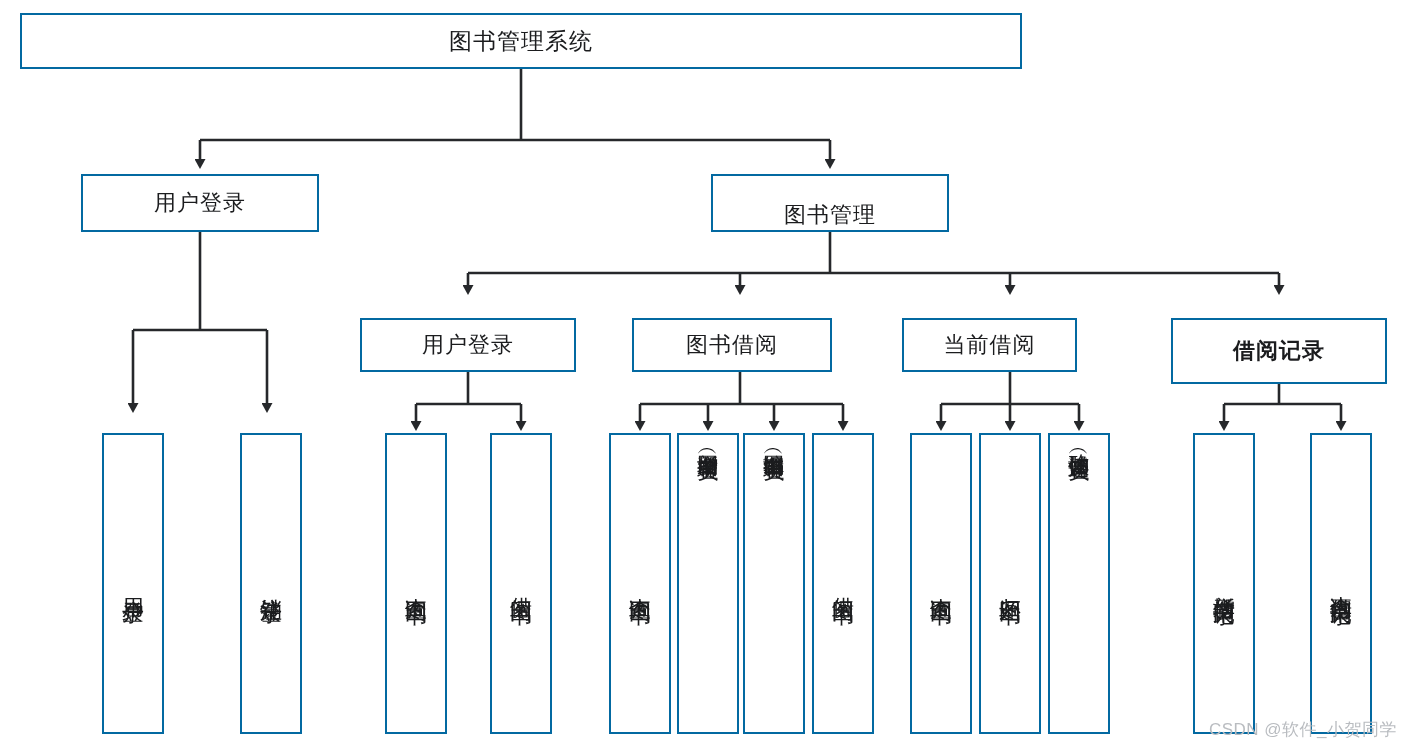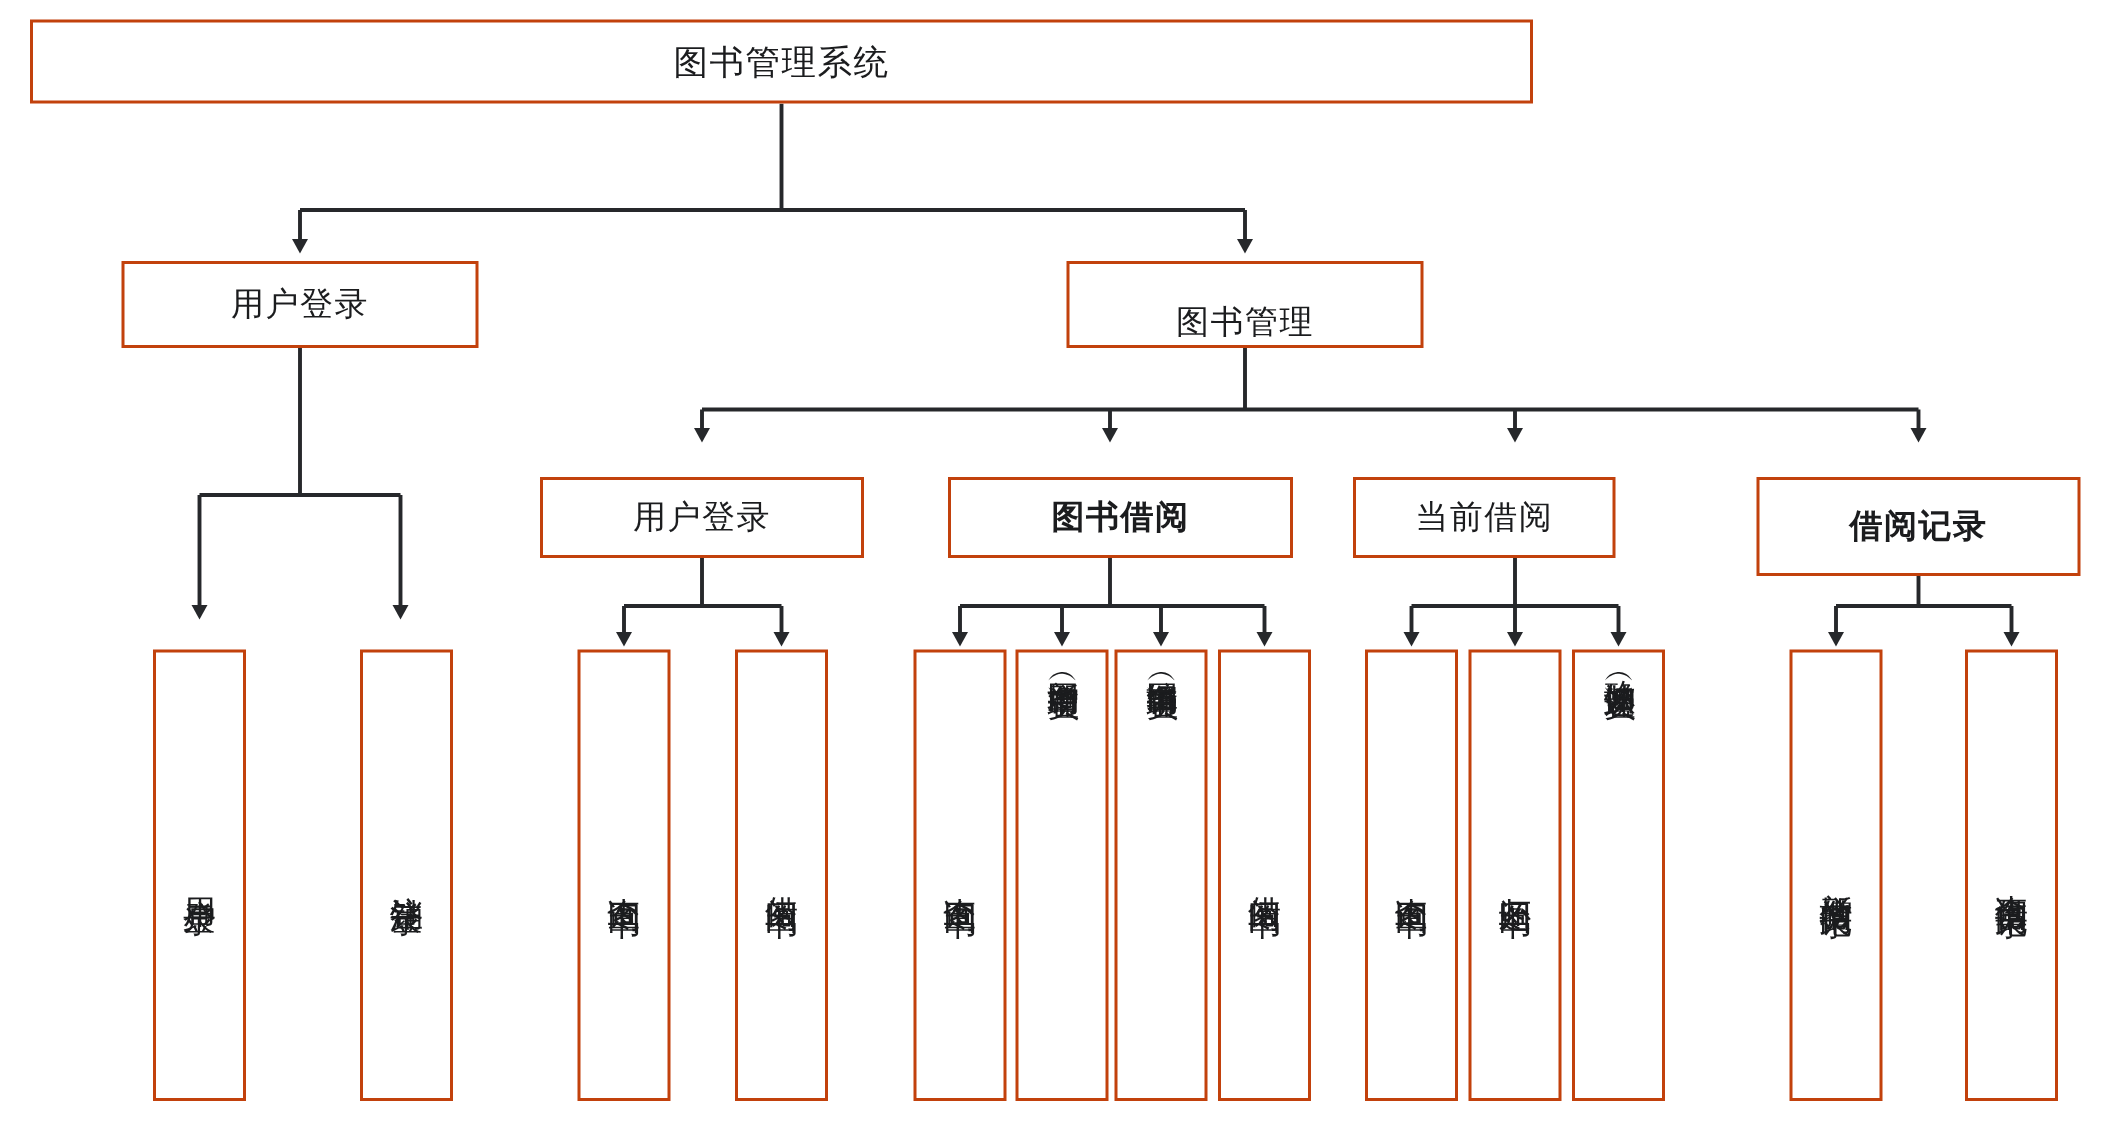--- a/index.html
+++ b/index.html
@@ -22,21 +22,21 @@
     left: 0;
     top: 0;
     width: 1405px;
     height: 747px;
     pointer-events: none;
   }
   .node {
     position: absolute;
     box-sizing: border-box;
     background: #ffffff;
-    border: 2px solid #c2410c;
+    border: 2px solid #0369a1;
     display: flex;
     align-items: center;
     justify-content: center;
     color: #1b1c1e;
     z-index: 2;
   }
   .node.horiz {
     font-size: 22px;
     letter-spacing: 1px;
   }
@@ -149,21 +149,21 @@
   <div class="node horiz" style="left:81px; top:174px; width:238px; height:58px;">
     <span>用户登录</span>
   </div>
   <div class="node horiz" style="left:711px; top:174px; width:238px; height:58px;align-items:flex-end;">
     <span>图书管理</span>
   </div>
 
   <div class="node horiz" style="left:360px; top:318px; width:216px; height:54px;">
     <span>用户登录</span>
   </div>
-  <div class="node horiz" style="left:632px; top:318px; width:230px; height:54px;font-weight:bold;">
+  <div class="node horiz" style="left:632px; top:318px; width:200px; height:54px;">
     <span>图书借阅</span>
   </div>
   <div class="node horiz" style="left:902px; top:318px; width:175px; height:54px;">
     <span>当前借阅</span>
   </div>
   <div class="node horiz" style="left:1171px; top:318px; width:216px; height:66px;font-weight:bold;">
     <span>借阅记录</span>
   </div>
 
   <div class="node leaf" style="left:102px; top:433px; width:62px; height:301px;">
@@ -229,14 +229,15 @@
     <div class="leafbox-inner">
       <span class="vtext">新增借阅记录</span>
     </div>
   </div>
   <div class="node leaf" style="left:1310px; top:433px; width:62px; height:301px;">
     <div class="leafbox-inner">
       <span class="vtext">查询借阅记录</span>
     </div>
   </div>
 
+  <div class="watermark">CSDN @软件_小贺同学</div>
 
 </div>
 
 </body></html>

